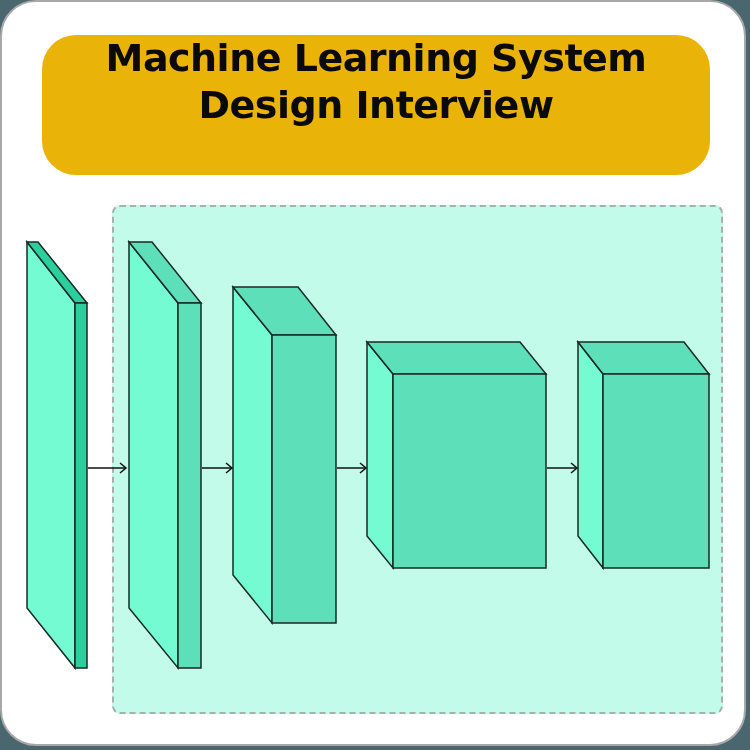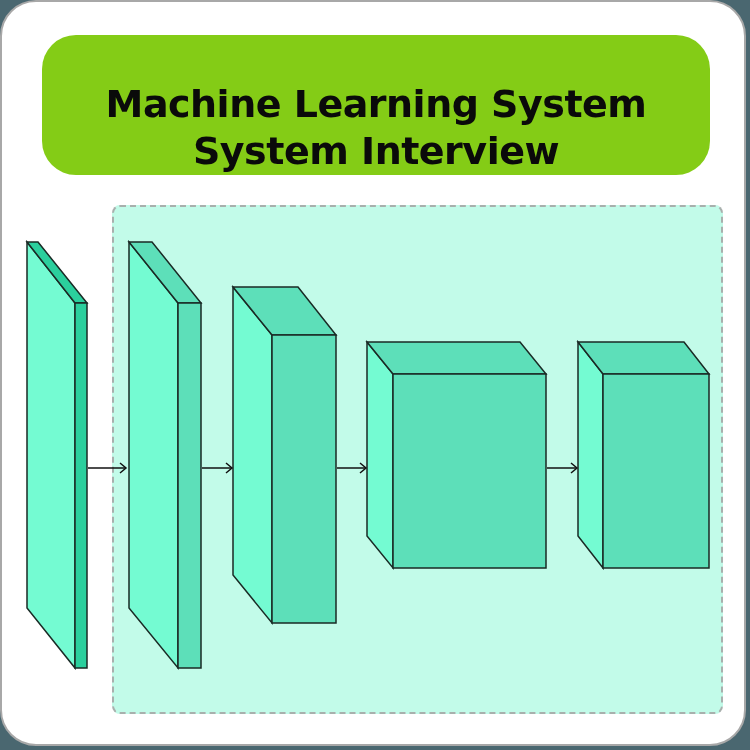--- a/index.html
+++ b/index.html
@@ -8,22 +8,22 @@
       position: relative; overflow: hidden;
       font-family: "DejaVu Sans", "Liberation Sans", sans-serif;
     }
     .card {
       position: absolute; left: 0; top: 0; width: 746px; height: 746px;
       background: #ffffff; border: 2px solid #a8a8a8; border-radius: 36px;
       box-sizing: border-box;
     }
     .title-box {
       position: absolute; left: 40px; top: 33px; width: 668px; height: 140px;
-      background: #84cc16; border-radius: 34px;
-      display: flex; align-items: flex-end; justify-content: center;
+      background: #eab308; border-radius: 34px;
+      display: flex; align-items: flex-start; justify-content: center;
       text-align: center;
     }
     .title-text {
       font-family: "DejaVu Sans", sans-serif;
       font-weight: bold; font-size: 38px; line-height: 47px; color: #0a0a0a;
       letter-spacing: -0.5px;
     }
     .region {
       position: absolute; left: 112px; top: 205px; width: 611px; height: 509px;
       background: #c2fbe9; border: 2px dashed #a8b0ad; border-radius: 8px;
@@ -31,21 +31,21 @@
     }
     svg.diagram { position: absolute; left: 0; top: 0; width: 750px; height: 750px; }
   </style>
 </head>
 <body>
 
 <div class="card">
   <div class="title-box">
     <div class="title-text">
       <div>Machine Learning System</div>
-      <div>System Interview</div>
+      <div>Design Interview</div>
     </div>
   </div>
 </div>
 
 <div class="region"></div>
 
 <svg class="diagram" viewBox="0 0 750 750">
   <g stroke="#1a2a25" stroke-width="1.5" stroke-linejoin="miter">
 
     <g>

